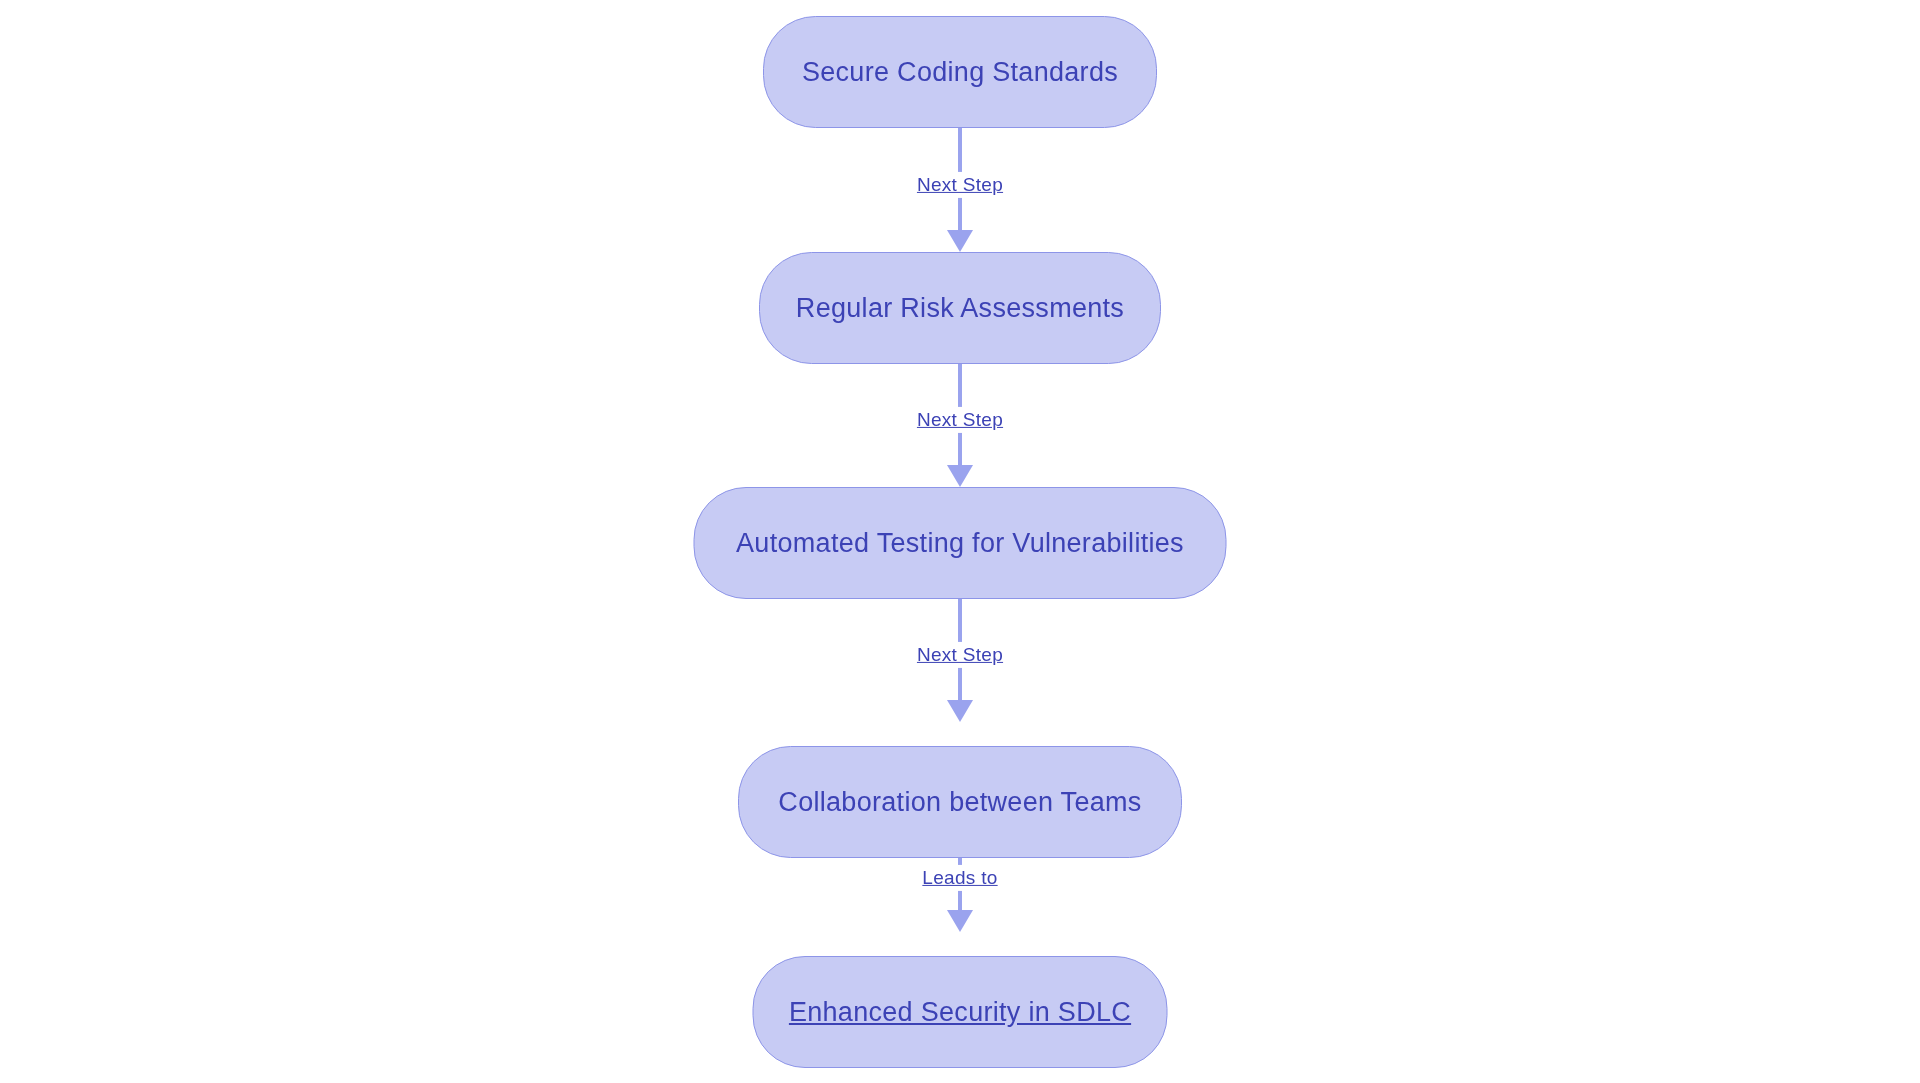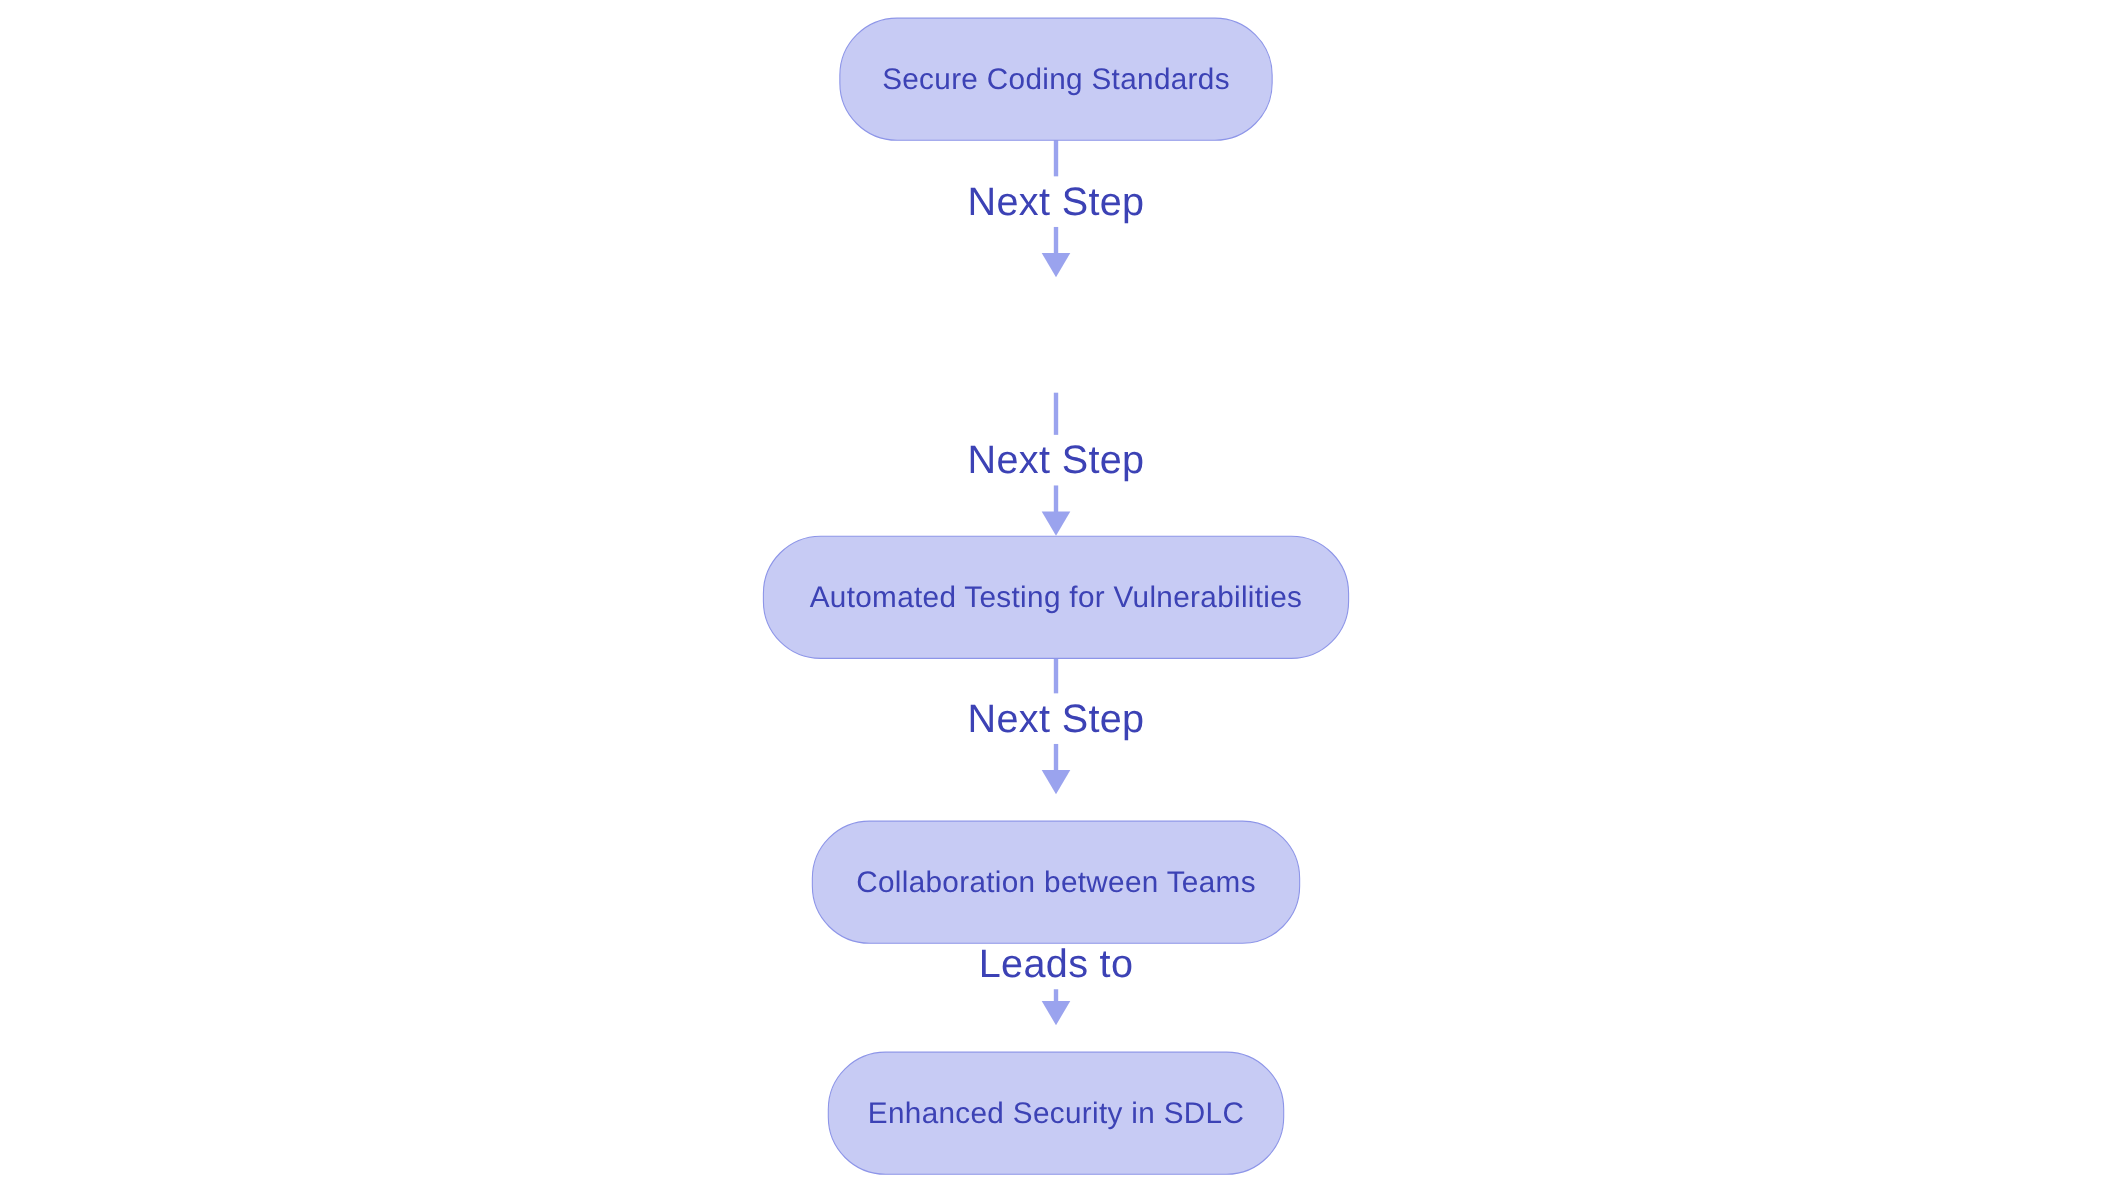--- a/index.html
+++ b/index.html
@@ -38,21 +38,21 @@
     color: var(--node-text);
     font-size: 27px;
     letter-spacing: 0.3px;
     white-space: nowrap;
     z-index: 2;
   }
   .node-1 { top: 16px;  width: 394px; }
   .node-2 { top: 252px; width: 402px; }
   .node-3 { top: 487px; width: 533px; }
   .node-4 { top: 722px; width: 444px; margin-top: 24px; }
-  .node-5 { top: 956px; width: 415px; }
+  .node-5 { top: 956px; width: 415px; text-decoration: underline; }
 
   .connector {
     position: absolute;
     left: 50%;
     transform: translateX(-50%);
     width: 220px;
     z-index: 1;
   }
   .conn-1 { top: 121px; height: 131px; }
   .conn-2 { top: 357px; height: 130px; }
@@ -80,39 +80,41 @@
     border-top: 22px solid var(--edge-line);
   }
   .connector .edge-label {
     position: absolute;
     left: 50%;
     top: 50%;
     transform: translate(-50%, -58%);
     background: var(--canvas-bg);
     padding: 2px 8px;
     color: var(--edge-label-text);
-    font-size: 36px;
+    font-size: 19px;
     letter-spacing: 0.3px;
     white-space: nowrap;
     z-index: 3;
+    text-decoration: underline;
   }
 </style>
 </head>
 <body>
 
 <div class="canvas">
 
   <div class="node node-1">Secure Coding Standards</div>
 
   <div class="connector conn-1">
     <div class="line"></div>
     <div class="arrowhead"></div>
     <div class="edge-label">Next Step</div>
   </div>
 
+  <div class="node node-2">Regular Risk Assessments</div>
 
   <div class="connector conn-2">
     <div class="line"></div>
     <div class="arrowhead"></div>
     <div class="edge-label">Next Step</div>
   </div>
 
   <div class="node node-3">Automated Testing for Vulnerabilities</div>
 
   <div class="connector conn-3">

